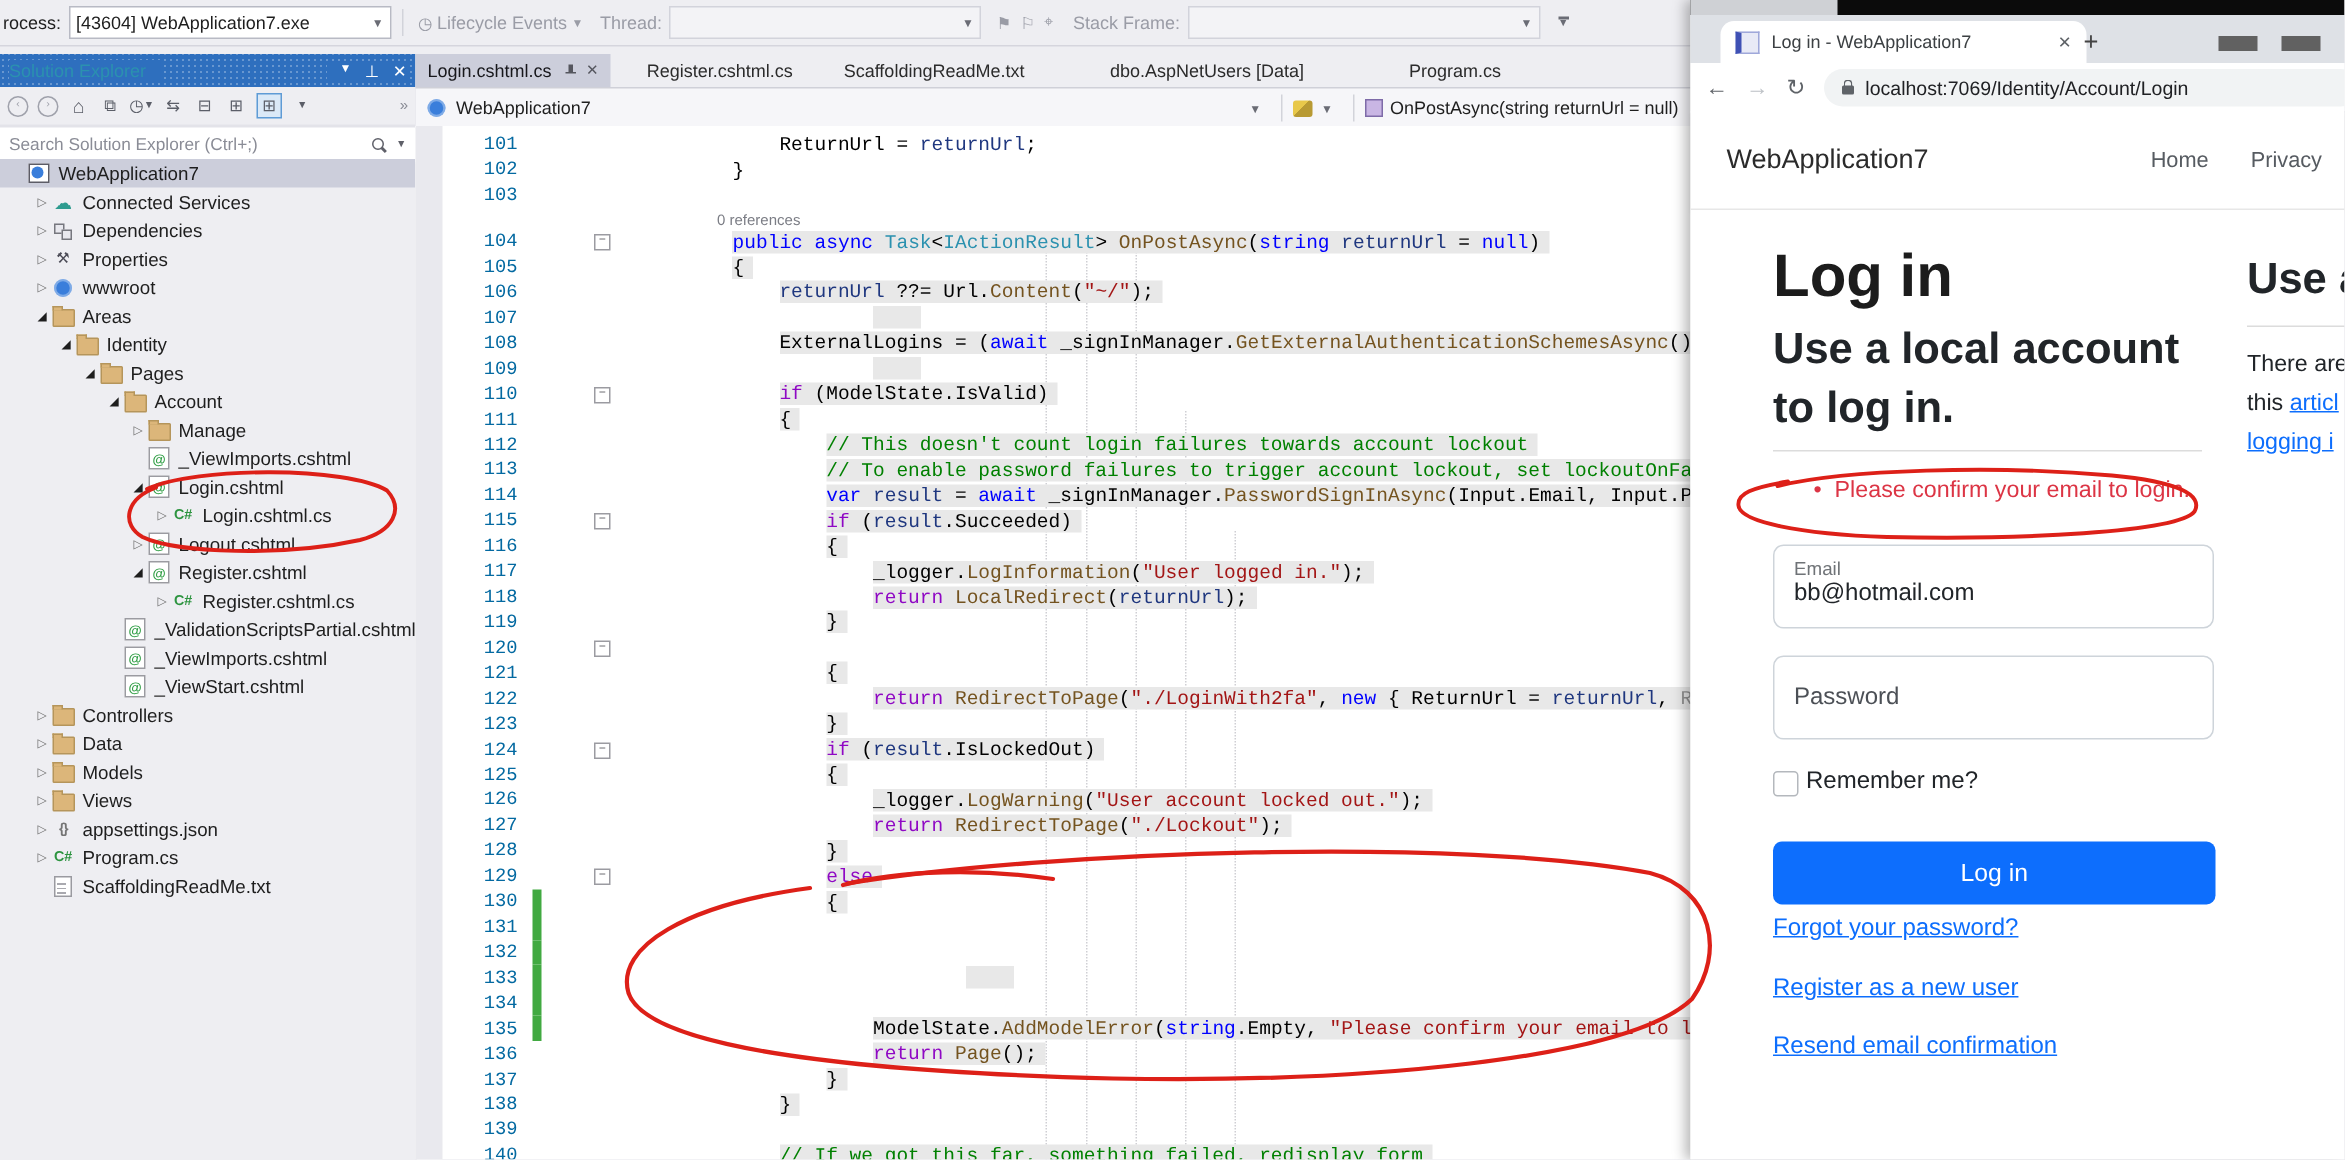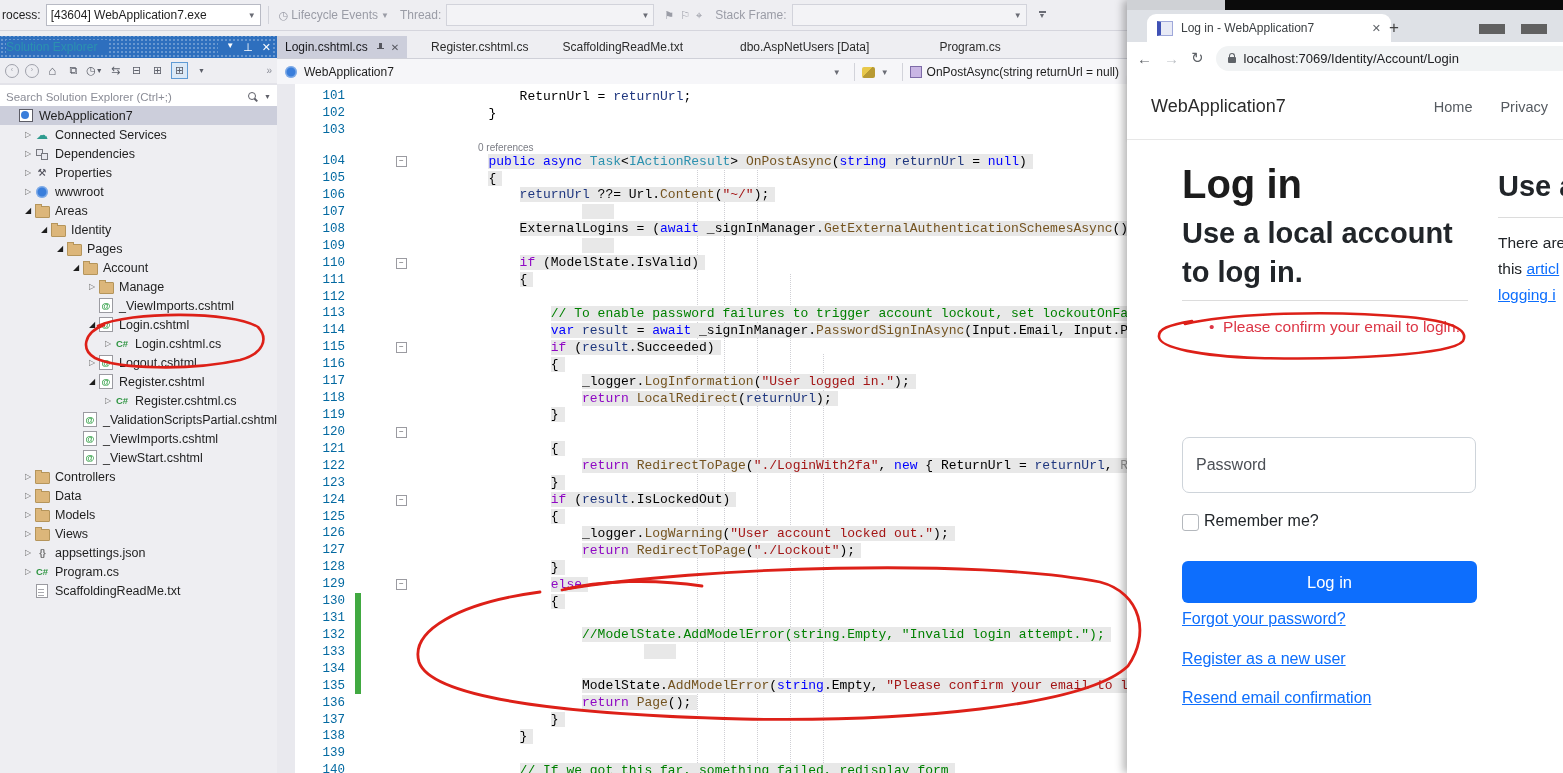--- a/index.html
+++ b/index.html
@@ -414,41 +414,41 @@
       <div class="crow"><span class="lnum">103</span><span class="cbar"></span><span class="cbar-pad"></span><span class="outl"></span><span class="ctext" style="padding-left: 0px;"></span></div>
       <div class="codelens">0 references</div>
       <div class="crow"><span class="lnum">104</span><span class="cbar"></span><span class="cbar-pad"></span><span class="outl"><span class="obox">−</span></span><span class="ctext" style="padding-left: 62.4px;"><span class="hlseg"><span class="k">public</span><span class="p"> </span><span class="k">async</span><span class="p"> </span><span class="t">Task</span><span class="p">&lt;</span><span class="t">IActionResult</span><span class="p">&gt; </span><span class="m">OnPostAsync</span><span class="p">(</span><span class="k">string</span><span class="p"> </span><span class="v">returnUrl</span><span class="p"> = </span><span class="k">null</span><span class="p">)</span></span></span></div>
       <div class="crow"><span class="lnum">105</span><span class="cbar"></span><span class="cbar-pad"></span><span class="outl"></span><span class="ctext" style="padding-left: 62.4px;"><span class="hlseg"><span class="p">{</span></span></span></div>
       <div class="crow"><span class="lnum">106</span><span class="cbar"></span><span class="cbar-pad"></span><span class="outl"></span><span class="ctext" style="padding-left: 93.6px;"><span class="hlseg"><span class="v">returnUrl</span><span class="p"> ??= Url.</span><span class="m">Content</span><span class="p">(</span><span class="s">"~/"</span><span class="p">);</span></span></span></div>
       <div class="crow"><span class="lnum">107</span><span class="cbar"></span><span class="cbar-pad"></span><span class="outl"></span><span class="ctext" style="padding-left: 93.6px;"><span class="hlseg" style="width: 26px; margin-left: 62px;">&nbsp;</span></span></div>
       <div class="crow"><span class="lnum">108</span><span class="cbar"></span><span class="cbar-pad"></span><span class="outl"></span><span class="ctext" style="padding-left: 93.6px;"><span class="hlseg"><span class="p">ExternalLogins = (</span><span class="k">await</span><span class="p"> _signInManager.</span><span class="m">GetExternalAuthenticationSchemesAsync</span><span class="p">()).</span></span></span></div>
       <div class="crow"><span class="lnum">109</span><span class="cbar"></span><span class="cbar-pad"></span><span class="outl"></span><span class="ctext" style="padding-left: 93.6px;"><span class="hlseg" style="width: 26px; margin-left: 62px;">&nbsp;</span></span></div>
       <div class="crow"><span class="lnum">110</span><span class="cbar"></span><span class="cbar-pad"></span><span class="outl"><span class="obox">−</span></span><span class="ctext" style="padding-left: 93.6px;"><span class="hlseg"><span class="c">if</span><span class="p"> (ModelState.IsValid)</span></span></span></div>
       <div class="crow"><span class="lnum">111</span><span class="cbar"></span><span class="cbar-pad"></span><span class="outl"></span><span class="ctext" style="padding-left: 93.6px;"><span class="hlseg"><span class="p">{</span></span></span></div>
-      <div class="crow"><span class="lnum">112</span><span class="cbar"></span><span class="cbar-pad"></span><span class="outl"></span></div>
+      <div class="crow"><span class="lnum">112</span><span class="cbar"></span><span class="cbar-pad"></span><span class="outl"></span><span class="ctext" style="padding-left: 124.8px;"><span class="hlseg"><span class="cm">// This doesn't count login failures towards account lockout</span></span></span></div>
       <div class="crow"><span class="lnum">113</span><span class="cbar"></span><span class="cbar-pad"></span><span class="outl"></span><span class="ctext" style="padding-left: 124.8px;"><span class="hlseg"><span class="cm">// To enable password failures to trigger account lockout, set lockoutOnFailure: true</span></span></span></div>
       <div class="crow"><span class="lnum">114</span><span class="cbar"></span><span class="cbar-pad"></span><span class="outl"></span><span class="ctext" style="padding-left: 124.8px;"><span class="hlseg"><span class="k">var</span><span class="p"> </span><span class="v">result</span><span class="p"> = </span><span class="k">await</span><span class="p"> _signInManager.</span><span class="m">PasswordSignInAsync</span><span class="p">(Input.Email, Input.Password, Input.RememberMe, lockoutOnFailure: </span></span></span></div>
       <div class="crow"><span class="lnum">115</span><span class="cbar"></span><span class="cbar-pad"></span><span class="outl"><span class="obox">−</span></span><span class="ctext" style="padding-left: 124.8px;"><span class="hlseg"><span class="c">if</span><span class="p"> (</span><span class="v">result</span><span class="p">.Succeeded)</span></span></span></div>
       <div class="crow"><span class="lnum">116</span><span class="cbar"></span><span class="cbar-pad"></span><span class="outl"></span><span class="ctext" style="padding-left: 124.8px;"><span class="hlseg"><span class="p">{</span></span></span></div>
       <div class="crow"><span class="lnum">117</span><span class="cbar"></span><span class="cbar-pad"></span><span class="outl"></span><span class="ctext" style="padding-left: 156px;"><span class="hlseg"><span class="p">_logger.</span><span class="m">LogInformation</span><span class="p">(</span><span class="s">"User logged in."</span><span class="p">);</span></span></span></div>
       <div class="crow"><span class="lnum">118</span><span class="cbar"></span><span class="cbar-pad"></span><span class="outl"></span><span class="ctext" style="padding-left: 156px;"><span class="hlseg"><span class="c">return</span><span class="p"> </span><span class="m">LocalRedirect</span><span class="p">(</span><span class="v">returnUrl</span><span class="p">);</span></span></span></div>
       <div class="crow"><span class="lnum">119</span><span class="cbar"></span><span class="cbar-pad"></span><span class="outl"></span><span class="ctext" style="padding-left: 124.8px;"><span class="hlseg"><span class="p">}</span></span></span></div>
       <div class="crow"><span class="lnum">120</span><span class="cbar"></span><span class="cbar-pad"></span><span class="outl"><span class="obox">−</span></span></div>
       <div class="crow"><span class="lnum">121</span><span class="cbar"></span><span class="cbar-pad"></span><span class="outl"></span><span class="ctext" style="padding-left: 124.8px;"><span class="hlseg"><span class="p">{</span></span></span></div>
       <div class="crow"><span class="lnum">122</span><span class="cbar"></span><span class="cbar-pad"></span><span class="outl"></span><span class="ctext" style="padding-left: 156px;"><span class="hlseg"><span class="c">return</span><span class="p"> </span><span class="m">RedirectToPage</span><span class="p">(</span><span class="s">"./LoginWith2fa"</span><span class="p">, </span><span class="k">new</span><span class="p"> { ReturnUrl = </span><span class="v">returnUrl</span><span class="p">, </span><span class="g">RememberMe = Input.RememberMe });</span></span></span></div>
       <div class="crow"><span class="lnum">123</span><span class="cbar"></span><span class="cbar-pad"></span><span class="outl"></span><span class="ctext" style="padding-left: 124.8px;"><span class="hlseg"><span class="p">}</span></span></span></div>
       <div class="crow"><span class="lnum">124</span><span class="cbar"></span><span class="cbar-pad"></span><span class="outl"><span class="obox">−</span></span><span class="ctext" style="padding-left: 124.8px;"><span class="hlseg"><span class="c">if</span><span class="p"> (</span><span class="v">result</span><span class="p">.IsLockedOut)</span></span></span></div>
       <div class="crow"><span class="lnum">125</span><span class="cbar"></span><span class="cbar-pad"></span><span class="outl"></span><span class="ctext" style="padding-left: 124.8px;"><span class="hlseg"><span class="p">{</span></span></span></div>
       <div class="crow"><span class="lnum">126</span><span class="cbar"></span><span class="cbar-pad"></span><span class="outl"></span><span class="ctext" style="padding-left: 156px;"><span class="hlseg"><span class="p">_logger.</span><span class="m">LogWarning</span><span class="p">(</span><span class="s">"User account locked out."</span><span class="p">);</span></span></span></div>
       <div class="crow"><span class="lnum">127</span><span class="cbar"></span><span class="cbar-pad"></span><span class="outl"></span><span class="ctext" style="padding-left: 156px;"><span class="hlseg"><span class="c">return</span><span class="p"> </span><span class="m">RedirectToPage</span><span class="p">(</span><span class="s">"./Lockout"</span><span class="p">);</span></span></span></div>
       <div class="crow"><span class="lnum">128</span><span class="cbar"></span><span class="cbar-pad"></span><span class="outl"></span><span class="ctext" style="padding-left: 124.8px;"><span class="hlseg"><span class="p">}</span></span></span></div>
       <div class="crow"><span class="lnum">129</span><span class="cbar"></span><span class="cbar-pad"></span><span class="outl"><span class="obox">−</span></span><span class="ctext" style="padding-left: 124.8px;"><span class="hlseg"><span class="c">else</span></span></span></div>
       <div class="crow"><span class="lnum">130</span><span class="cbar green"></span><span class="cbar-pad"></span><span class="outl"></span><span class="ctext" style="padding-left: 124.8px;"><span class="hlseg"><span class="p">{</span></span></span></div>
       <div class="crow"><span class="lnum">131</span><span class="cbar green"></span><span class="cbar-pad"></span><span class="outl"></span></div>
-      <div class="crow"><span class="lnum">132</span><span class="cbar green"></span><span class="cbar-pad"></span><span class="outl"></span><span class="ctext" style="padding-left: 156px;"><span class="hlseg"><span class="cm">//ModelState.AddModelError(string.Empty, "Invalid login attempt.");</span></span></span></div>
+      <div class="crow"><span class="lnum">132</span><span class="cbar green"></span><span class="cbar-pad"></span><span class="outl"></span></div>
       <div class="crow"><span class="lnum">133</span><span class="cbar green"></span><span class="cbar-pad"></span><span class="outl"></span><span class="ctext" style="padding-left: 156px;"><span class="hlseg" style="width: 26px; margin-left: 62px;">&nbsp;</span></span></div>
       <div class="crow"><span class="lnum">134</span><span class="cbar green"></span><span class="cbar-pad"></span><span class="outl"></span></div>
       <div class="crow"><span class="lnum">135</span><span class="cbar green"></span><span class="cbar-pad"></span><span class="outl"></span><span class="ctext" style="padding-left: 156px;"><span class="hlseg"><span class="p">ModelState.</span><span class="m">AddModelError</span><span class="p">(</span><span class="k">string</span><span class="p">.Empty, </span><span class="s">"Please confirm your email to login."</span></span></span></div>
       <div class="crow"><span class="lnum">136</span><span class="cbar"></span><span class="cbar-pad"></span><span class="outl"></span><span class="ctext" style="padding-left: 156px;"><span class="hlseg"><span class="c">return</span><span class="p"> </span><span class="m">Page</span><span class="p">();</span></span></span></div>
       <div class="crow"><span class="lnum">137</span><span class="cbar"></span><span class="cbar-pad"></span><span class="outl"></span><span class="ctext" style="padding-left: 124.8px;"><span class="hlseg"><span class="p">}</span></span></span></div>
       <div class="crow"><span class="lnum">138</span><span class="cbar"></span><span class="cbar-pad"></span><span class="outl"></span><span class="ctext" style="padding-left: 93.6px;"><span class="hlseg"><span class="p">}</span></span></span></div>
       <div class="crow"><span class="lnum">139</span><span class="cbar"></span><span class="cbar-pad"></span><span class="outl"></span><span class="ctext" style="padding-left: 0px;"></span></div>
       <div class="crow"><span class="lnum">140</span><span class="cbar"></span><span class="cbar-pad"></span><span class="outl"></span><span class="ctext" style="padding-left: 93.6px;"><span class="hlseg"><span class="cm">// If we got this far, something failed, redisplay form</span></span></span></div>
     </div>
 </div>
@@ -482,20 +482,24 @@
   <div class="page">
     <div class="abs h1" style="left:55px;top:22px;">Log in</div>
     <div class="abs h2" style="left:55px;top:74px;">
       <span>Use a local account</span><br>
       <span>to log in.</span>
     </div>
     <div class="abs hr" style="left:55px;top:160px;width:286px;"></div>
     <div class="abs err" style="left:82px;top:178px;">
       <span>•</span>&nbsp;&nbsp;<span>Please confirm your email to login.</span>
     </div>
+    <div class="fbox" style="top:223px;">
+      <div class="flabel">Email</div>
+      <div class="fval">bb@hotmail.com</div>
+    </div>
     <div class="fbox" style="top:297px;">
       <div class="fph">Password</div>
     </div>
     <div class="chk" style="top:374px;"></div>
     <div class="chklabel" style="top:372px;">Remember me?</div>
     <div class="loginbtn" style="top:421px;">
       <span>Log in</span>
     </div>
     <div id="page-links">
         <div class="plink" style="top: 470px;">Forgot your password?</div>

